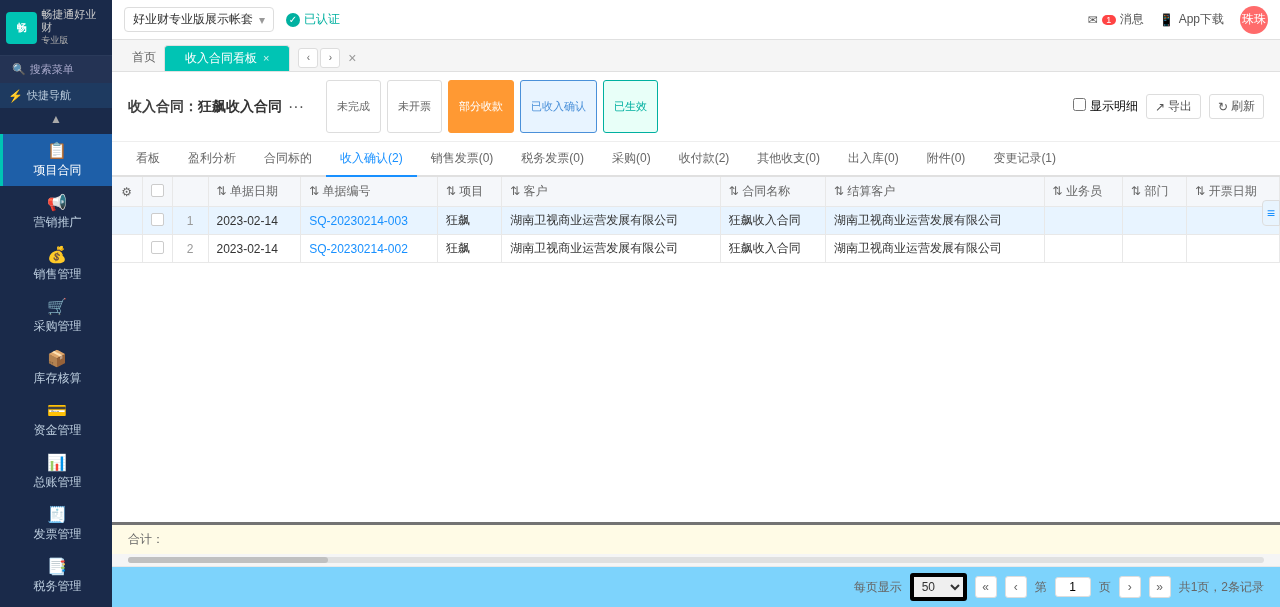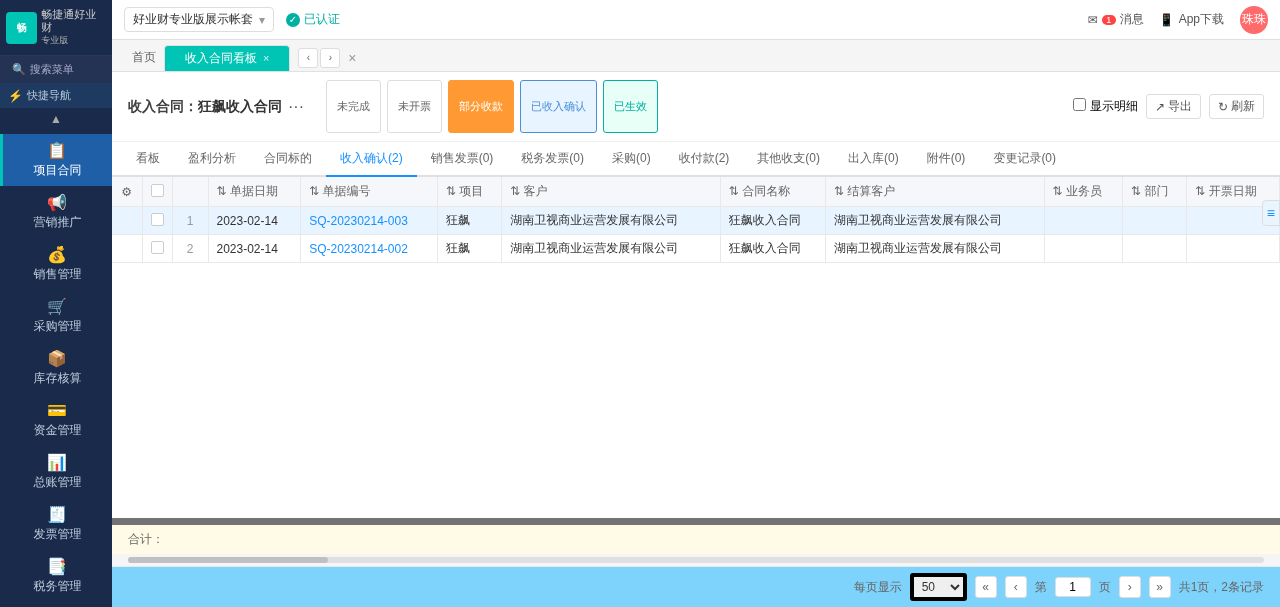--- a/index.html
+++ b/index.html
@@ -67,21 +67,21 @@
     th { padding: 6px 8px; text-align: left; color: #666; font-weight: normal; border-bottom: 1px solid #e8e8e8; border-right: 1px solid #e8e8e8; white-space: nowrap; }
     td { padding: 5px 8px; border-bottom: 1px solid #e8e8e8; border-right: 1px solid #e8e8e8; color: #333; white-space: nowrap; }
     tr.row-selected { background: #e8f4ff; }
     .col-num { width: 36px; text-align: center; color: #999; }
     .col-cb { width: 30px; text-align: center; }
     .col-gear { width: 30px; text-align: center; }
     .link { color: #1890ff; cursor: pointer; text-decoration: none; }
     .checkbox { width: 13px; height: 13px; border: 1px solid #ccc; border-radius: 2px; display: inline-block; background: #fff; cursor: pointer; }
 
     
-    .total-row { background: #fffbe6; padding: 6px 16px; border-top: 7px solid #737373; font-size: 12px; color: #666; }
+    .total-row { background: #fffbe6; padding: 6px 16px; border-top: 3px solid #737373; font-size: 12px; color: #666; }
 
     
     .pagination { display: flex; align-items: center; justify-content: flex-end; padding: 6px 16px; background: #7dd3fc; border-top: 1px solid #e8e8e8; gap: 8px; }
     .pg-label { color: #666; font-size: 12px; }
     .pg-select { border: 4px solid #000000; border-radius: 3px; padding: 2px 4px; font-size: 12px; color: #333; }
     .pg-btn { width: 22px; height: 22px; display: flex; align-items: center; justify-content: center; border: 1px solid #ddd; border-radius: 3px; cursor: pointer; background: #fff; color: #666; font-size: 12px; }
     .pg-input { width: 36px; border: 1px solid #ddd; border-radius: 3px; padding: 2px 4px; text-align: center; font-size: 12px; }
     .pg-info { color: #666; font-size: 12px; }
 
     
@@ -243,21 +243,21 @@
       <div class="subtab"><span>盈利分析</span></div>
       <div class="subtab"><span>合同标的</span></div>
       <div class="subtab active"><span>收入确认(2)</span></div>
       <div class="subtab"><span>销售发票(0)</span></div>
       <div class="subtab"><span>税务发票(0)</span></div>
       <div class="subtab"><span>采购(0)</span></div>
       <div class="subtab"><span>收付款(2)</span></div>
       <div class="subtab"><span>其他收支(0)</span></div>
       <div class="subtab"><span>出入库(0)</span></div>
       <div class="subtab"><span>附件(0)</span></div>
-      <div class="subtab"><span>变更记录(0)</span></div>
+      <div class="subtab"><span>变更记录(1)</span></div>
     </div>
 
     <div class="table-container">
       <table>
         <thead>
           <tr>
             <th class="col-gear">⚙</th>
             <th class="col-cb"><div class="checkbox"></div></th>
             <th style="width:30px;text-align:center;color:#999;"></th>
             <th><span>⇅</span> <span>单据日期</span></th>

